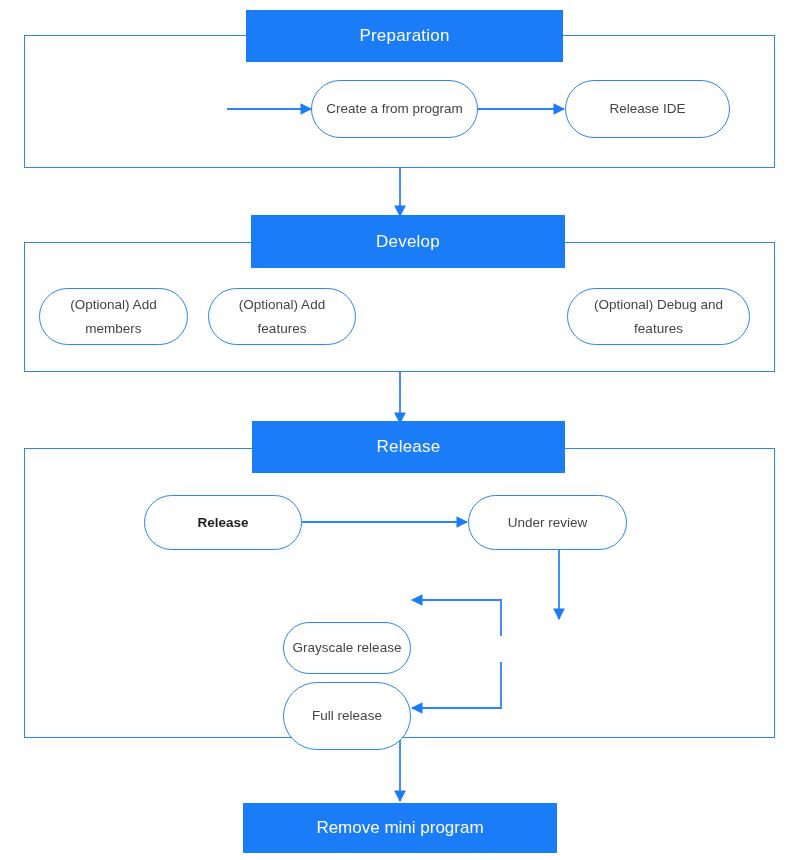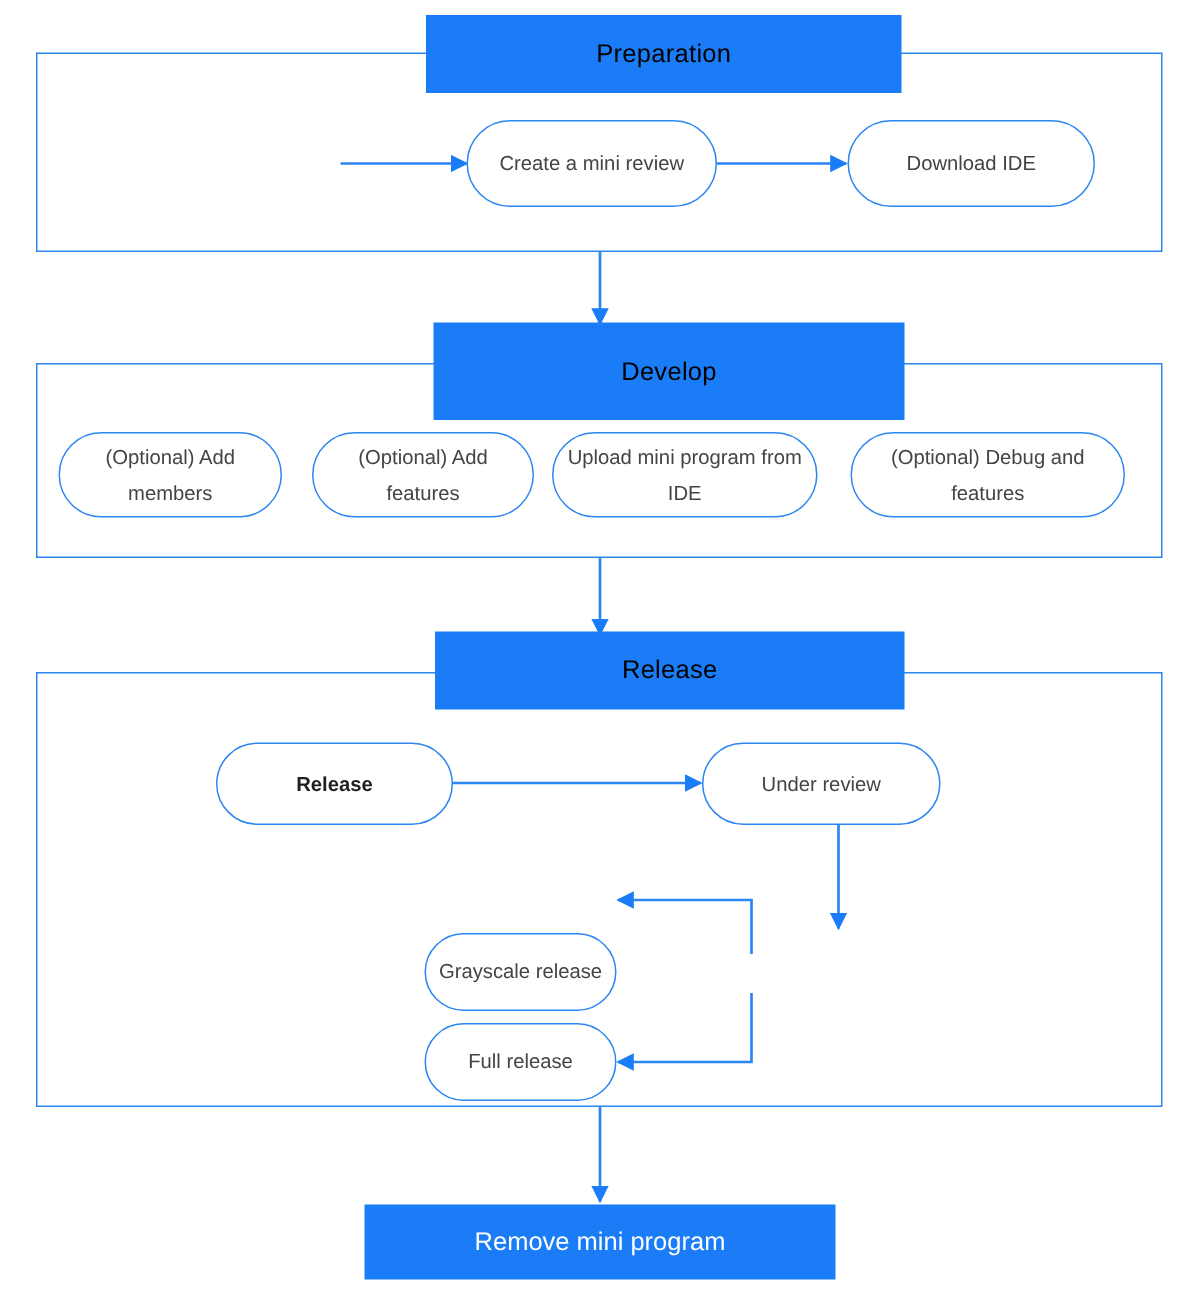--- a/index.html
+++ b/index.html
@@ -19,28 +19,27 @@
     position:absolute;
     border:1.4px solid #2b85f2;
     box-sizing:border-box;
     background:transparent;
   }
 
   
   .stage-band{
     position:absolute;
     background:#1a7cf7;
-    color:#000000;
+    color:#ffffff;
     display:flex;
     align-items:center;
     justify-content:center;
     font-size:17px;
     letter-spacing:.2px;
     box-sizing:border-box;
-    margin-left:38px;
   }
 
   
   .node{
     position:absolute;
     border:1.5px solid #2b85f2;
     border-radius:999px;
     background:#ffffff;
     color:#444444;
     display:flex;
@@ -92,34 +91,33 @@
 
       <path d="M 501 662 L 501 708 L 412 708" marker-end="url(#arrow)"></path>
 
       <line x1="400" y1="738" x2="400" y2="801" marker-end="url(#arrow)"></line>
     </g>
   </svg>
 
   <div class="stage-box" style="left:24px;top:35px;width:751px;height:133px;"></div>
   <div class="stage-band" style="left:246px;top:10px;width:317px;height:52px;">Preparation</div>
 
-  <div class="node" style="left:311px;top:80px;width:167px;height:58px;">Create a mini review</div>
-  <div class="node" style="left:565px;top:80px;width:165px;height:58px;">Download IDE</div>
+  <div class="node" style="left:311px;top:80px;width:167px;height:58px;">Create a from program</div>
+  <div class="node" style="left:565px;top:80px;width:165px;height:58px;">Release IDE</div>
 
   <div class="stage-box" style="left:24px;top:242px;width:751px;height:130px;"></div>
-  <div class="stage-band" style="left:251px;top:215px;width:314px;height:65px;">Develop</div>
+  <div class="stage-band" style="left:251px;top:215px;width:314px;height:53px;">Develop</div>
 
   <div class="node" style="left:208px;top:288px;width:148px;height:57px;">(Optional) Add features</div>
   <div class="node" style="left:39px;top:288px;width:149px;height:57px;">(Optional) Add members</div>
-  <div class="node" style="left:368px;top:288px;width:177px;height:57px;">Upload mini program from IDE</div>
   <div class="node" style="left:567px;top:288px;width:183px;height:57px;">(Optional) Debug and features</div>
 
   <div class="stage-box" style="left:24px;top:448px;width:751px;height:290px;"></div>
   <div class="stage-band" style="left:252px;top:421px;width:313px;height:52px;">Release</div>
 
   <div class="node bold" style="left:144px;top:495px;width:158px;height:55px;">Release</div>
   <div class="node" style="left:468px;top:495px;width:159px;height:55px;">Under review</div>
   <div class="node" style="left:283px;top:574px;width:128px;height:52px;margin-top:48px;">Grayscale release</div>
-  <div class="node" style="left:283px;top:682px;width:128px;height:52px;text-align:center;">Full release</div>
+  <div class="node" style="left:283px;top:682px;width:128px;height:68px;text-align:center;">Full release</div>
 
   <div class="terminal" style="left:243px;top:803px;width:314px;height:50px;">Remove mini program</div>
 
 </div>
 
 </body></html>

